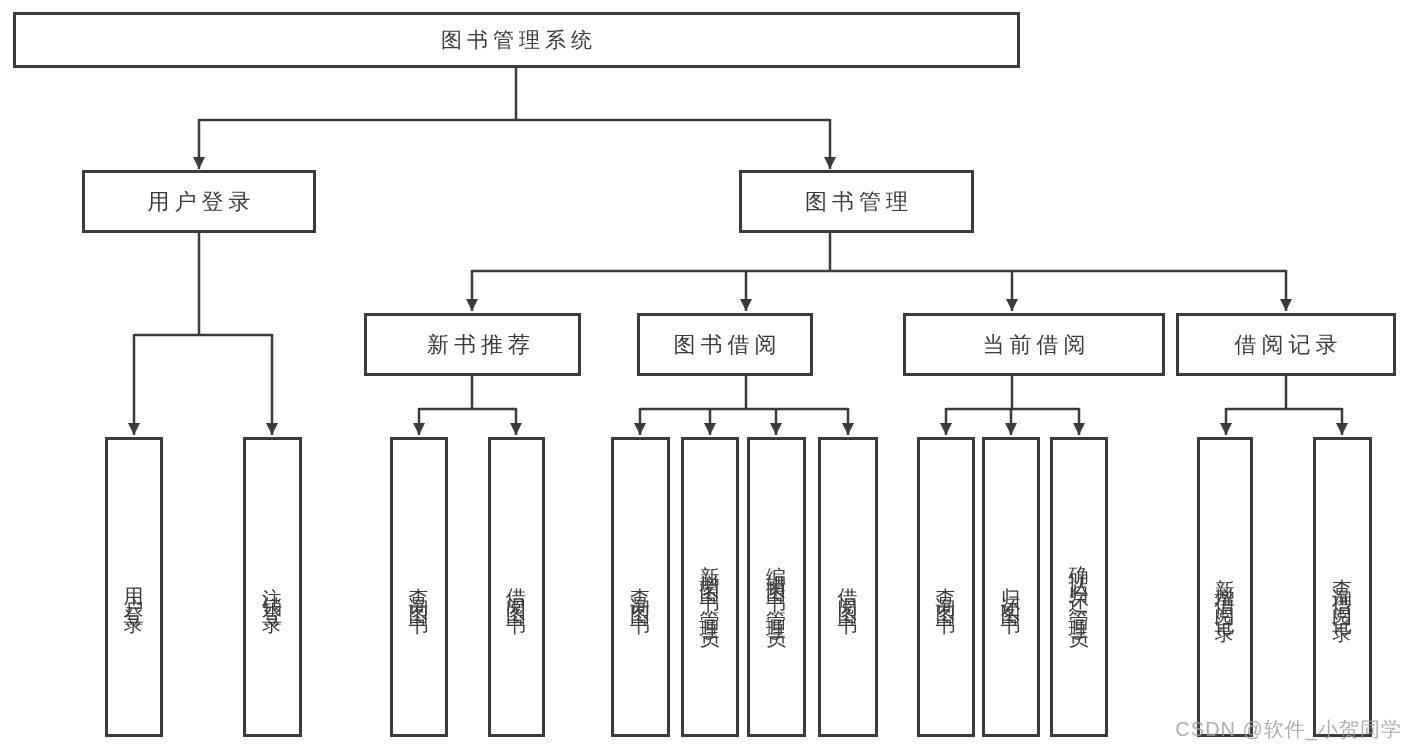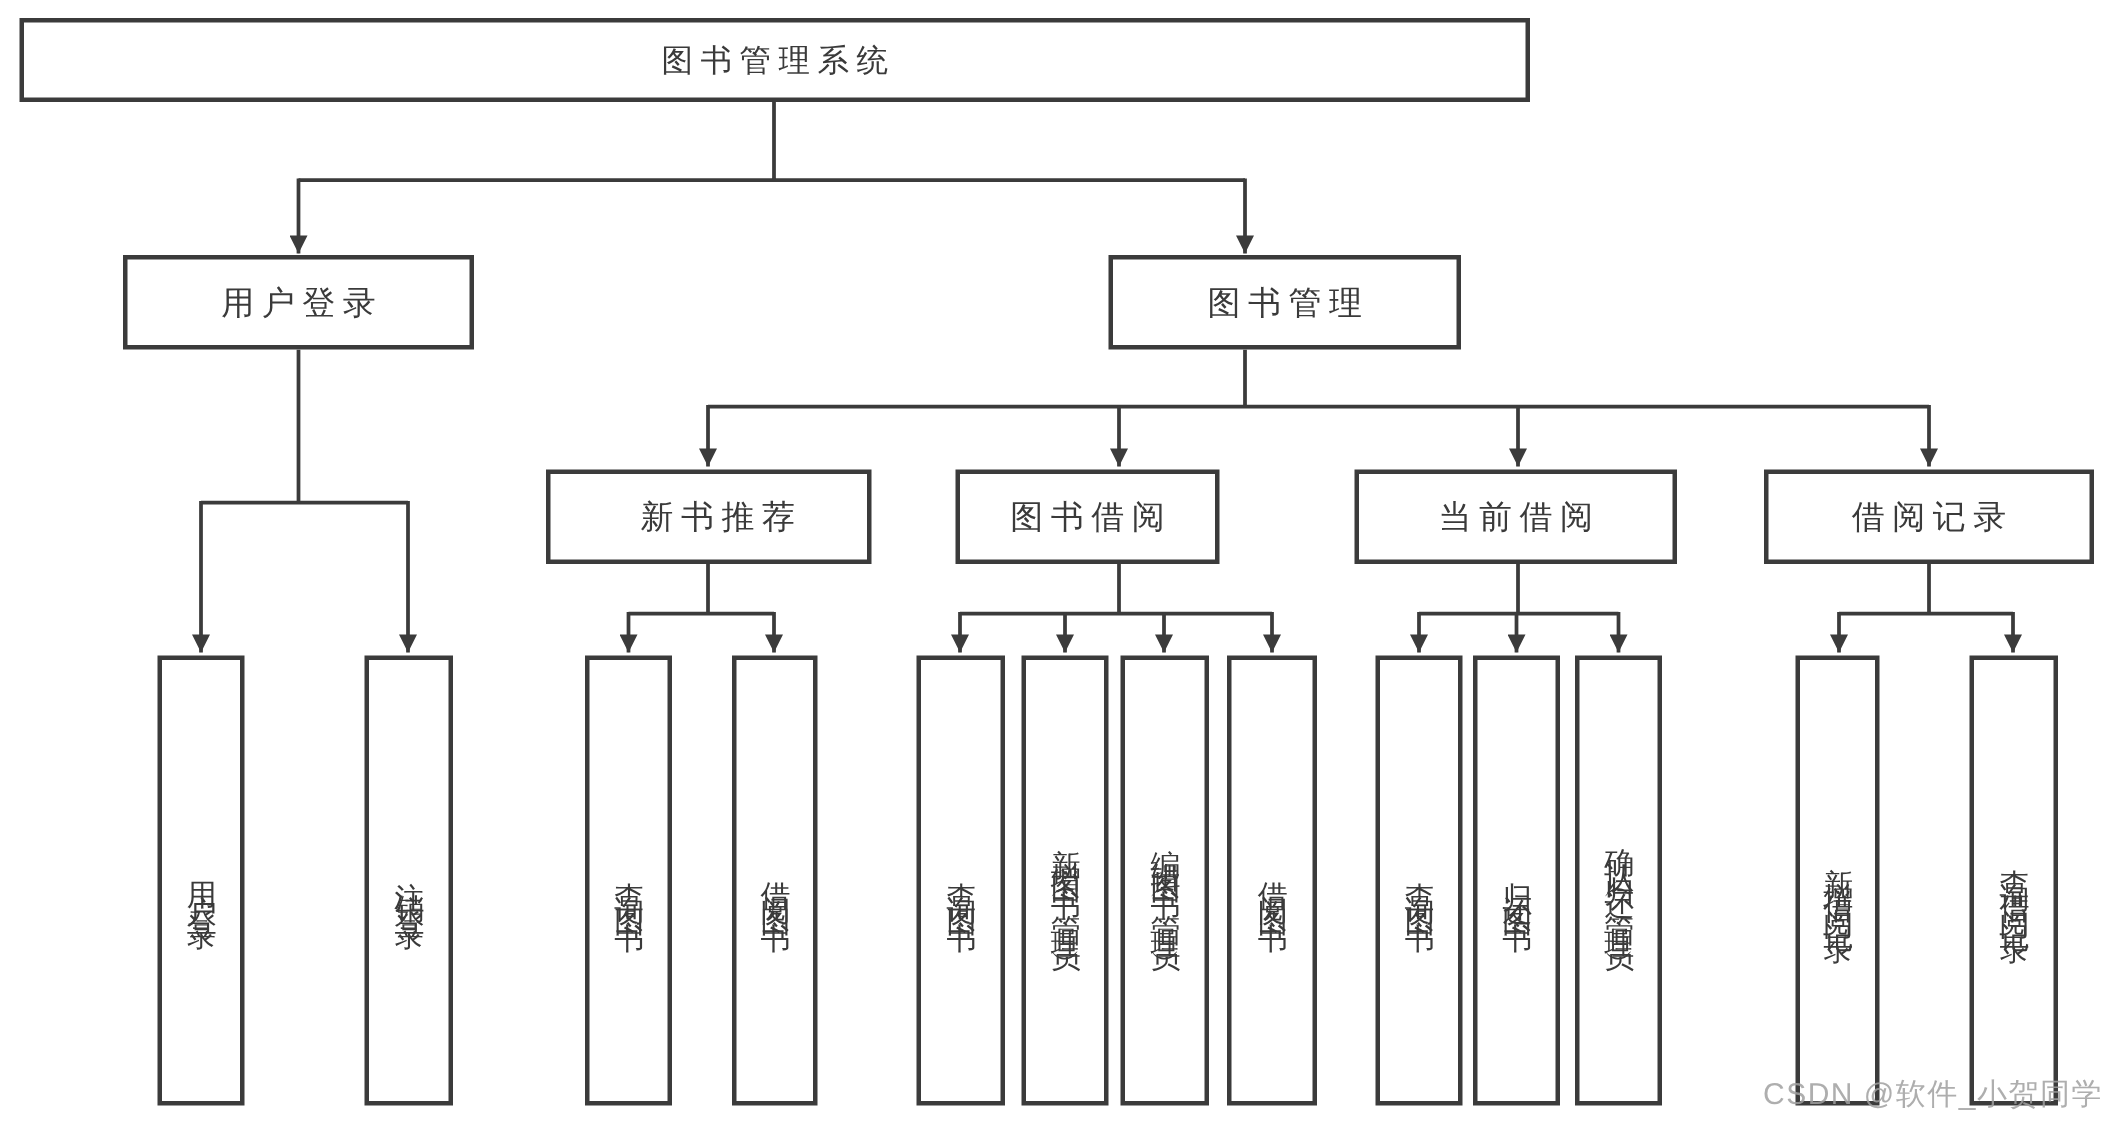--- a/index.html
+++ b/index.html
@@ -80,21 +80,21 @@
     </g>
   </svg>
 
   <div class="node hnode root" style="left:13px;top:12px;width:1007px;height:56px;">图书管理系统</div>
 
   <div class="node hnode" style="left:82px;top:170px;width:234px;height:63px;">用户登录</div>
   <div class="node hnode" style="left:712px;top:170px;width:235px;height:63px;margin-left:27px;">图书管理</div>
 
   <div class="node hnode" style="left:364px;top:313px;width:217px;height:63px;padding-left:12px;">新书推荐</div>
   <div class="node hnode" style="left:637px;top:313px;width:176px;height:63px;">图书借阅</div>
-  <div class="node hnode" style="left:903px;top:313px;width:215px;height:63px;">当前借阅</div>
+  <div class="node hnode" style="left:903px;top:313px;width:262px;height:63px;">当前借阅</div>
   <div class="node hnode" style="left:1176px;top:313px;width:220px;height:63px;">借阅记录</div>
 
   <div class="node leaf" style="left:105px;width:58px;">用户登录</div>
   <div class="node leaf" style="left:243px;width:59px;">注销登录</div>
 
   <div class="node leaf" style="left:390px;width:58px;">查询图书</div>
   <div class="node leaf" style="left:488px;width:57px;">借阅图书</div>
 
   <div class="node leaf" style="left:611px;width:59px;">查询图书</div>
   <div class="node leaf" style="left:681px;width:58px;">新增图书（管理员）</div>

